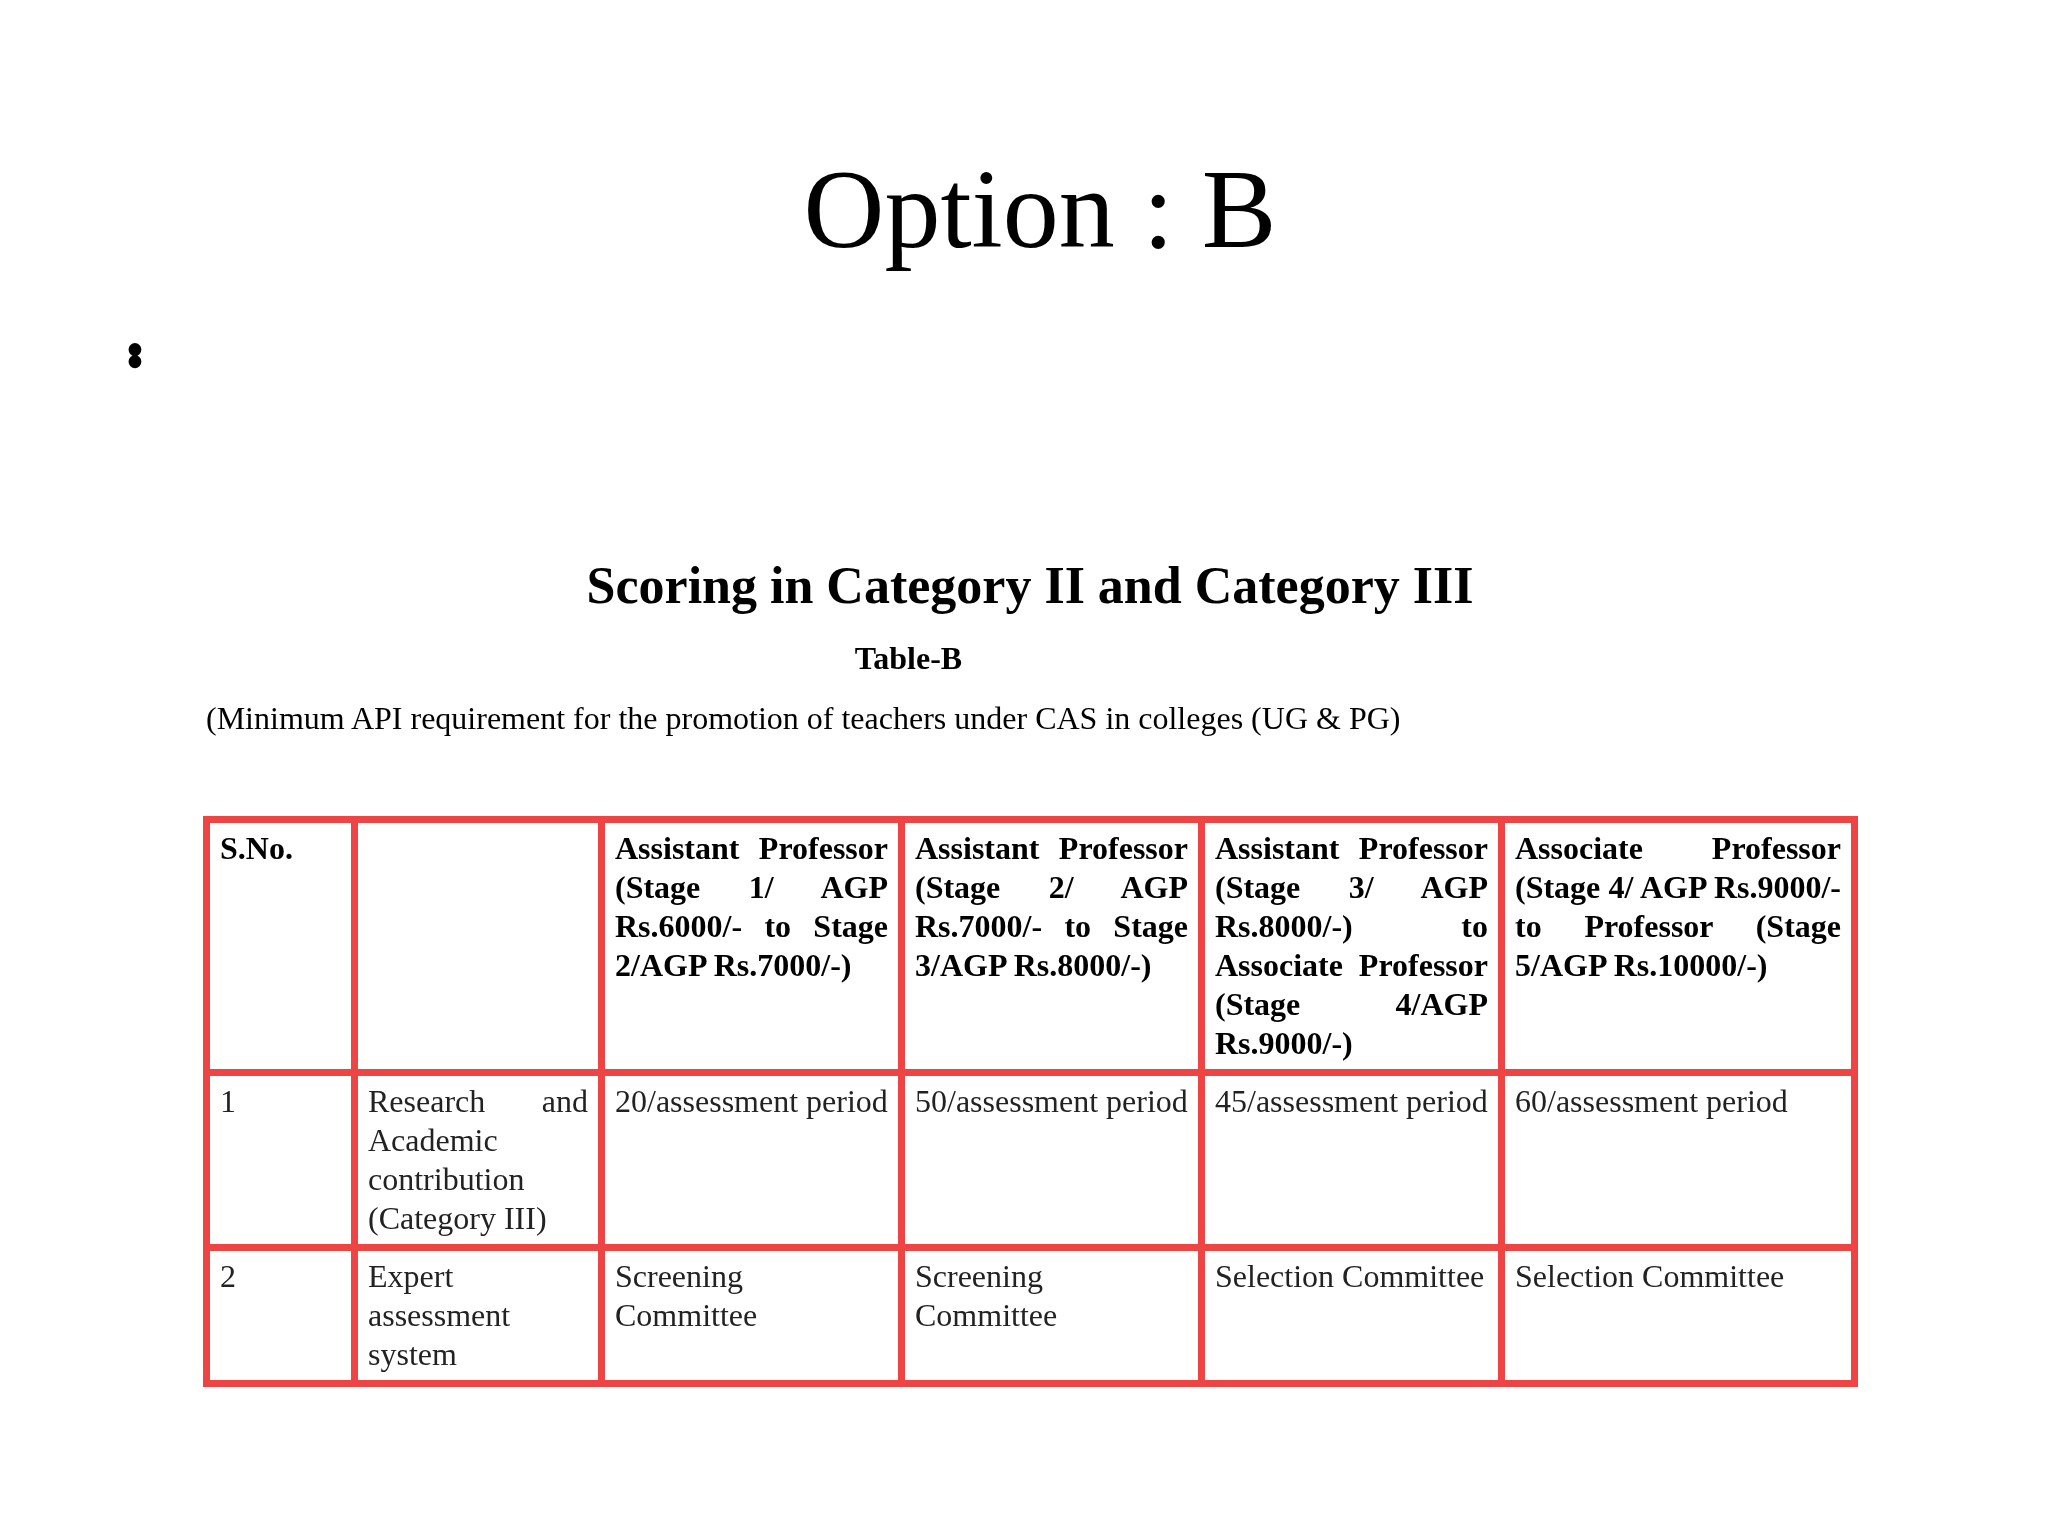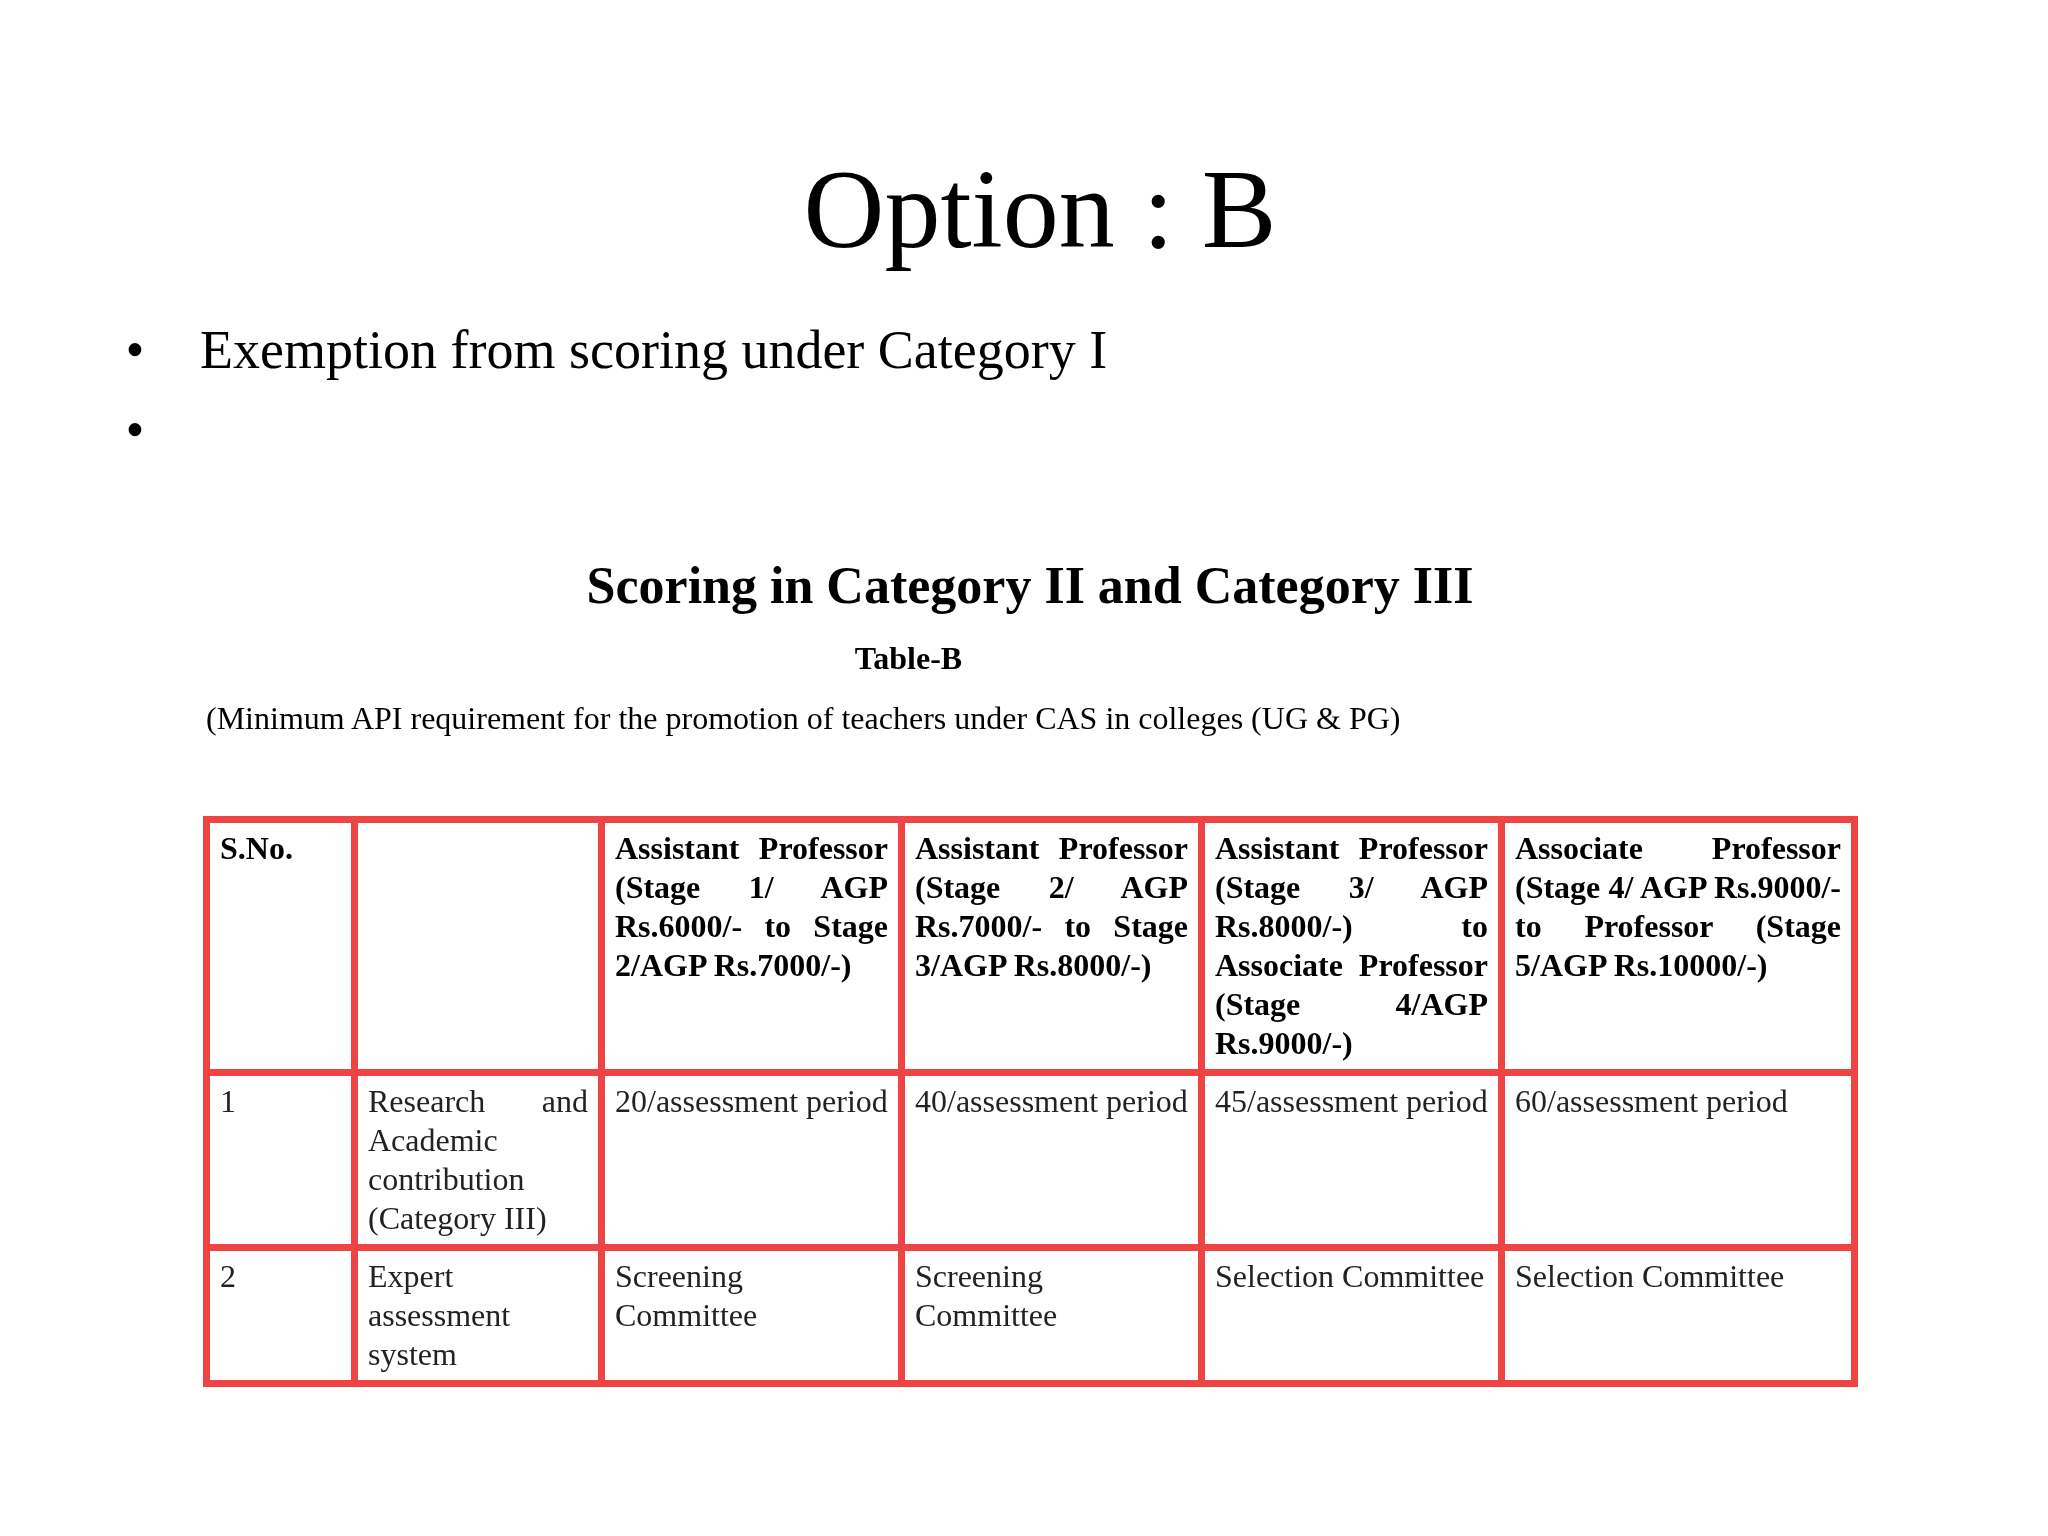--- a/index.html
+++ b/index.html
@@ -116,21 +116,20 @@
     .row-2 { height: 129px; }
   </style>
 </head>
 <body>
 
 <h1 class="slide-title">Option : B</h1>
 
 <ul class="bullets">
   <li>
     <span class="bullet-glyph">•</span>
-    <span>Exemption from scoring under Category I</span>
   </li>
   <li>
     <span class="bullet-glyph">•</span>
   </li>
 </ul>
 
 <h2 class="section-heading">Scoring in Category II and Category III</h2>
 
 <div class="table-label">Table-B</div>
 <div class="table-caption">(Minimum API requirement for the promotion of teachers under CAS in colleges (UG &amp; PG)</div>
@@ -150,21 +149,21 @@
     <th></th>
     <th>Assistant Professor (Stage 1/ AGP Rs.6000/- to Stage 2/AGP Rs.7000/-)</th>
     <th>Assistant Professor (Stage 2/ AGP Rs.7000/- to Stage 3/AGP Rs.8000/-)</th>
     <th>Assistant Professor (Stage 3/ AGP Rs.8000/-) to Associate Professor (Stage 4/AGP Rs.9000/-)</th>
     <th>Associate Professor (Stage 4/ AGP Rs.9000/- to Professor (Stage 5/AGP Rs.10000/-)</th>
   </tr>
   <tr class="row-1">
     <td>1</td>
     <td>Research and Academic contribution (Category III)</td>
     <td>20/assessment period</td>
-    <td>40/assessment period</td>
+    <td>50/assessment period</td>
     <td>45/assessment period</td>
     <td>60/assessment period</td>
   </tr>
   <tr class="row-2">
     <td>2</td>
     <td>Expert assessment system</td>
     <td>Screening Committee</td>
     <td>Screening Committee</td>
     <td>Selection Committee</td>
     <td>Selection Committee</td>

